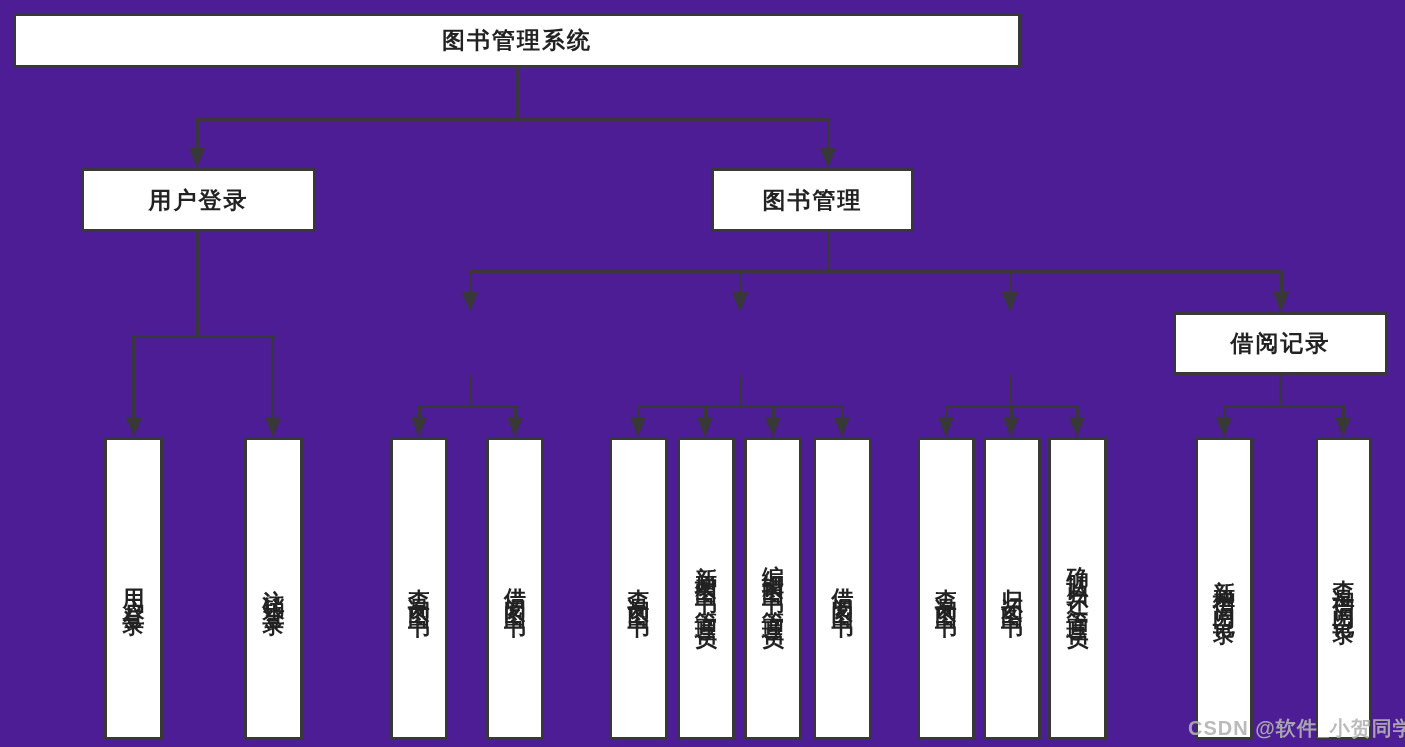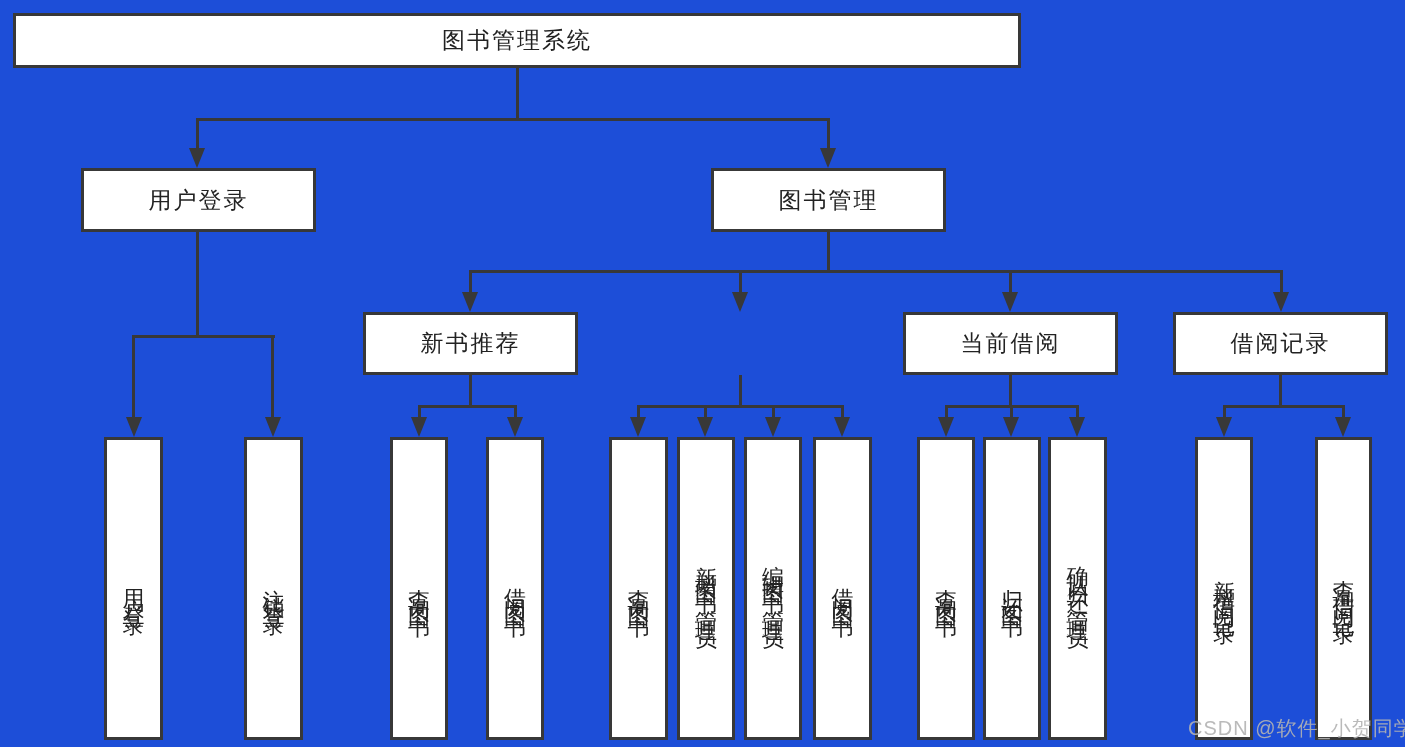--- a/index.html
+++ b/index.html
@@ -5,22 +5,23 @@
   html, body {
     margin: 0;
     padding: 0;
     background: #ffffff;
     font-family: "Liberation Sans", "DejaVu Sans", sans-serif;
   }
   .canvas {
     position: relative;
     width: 1405px;
     height: 747px;
-    background: #1d4ed8;
+    background: #4c1d95;
     overflow: hidden;
+    font-weight: bold;
   }
   .node {
     position: absolute;
     box-sizing: border-box;
     border: 3px solid #383838;
     background: #ffffff;
     display: flex;
     align-items: center;
     justify-content: center;
     color: #222222;
@@ -73,42 +74,40 @@
   <div class="node hnode" style="left:13px;top:13px;width:1008px;height:55px;">图书管理系统</div>
 
   <div class="vline" style="left:516px;top:68px;height:52px;"></div>
   <div class="hline" style="left:196px;top:118px;width:634px;"></div>
   <div class="vline" style="left:196px;top:118px;height:34px;"></div>
   <div class="ahead" style="left:189px;top:148px;"></div>
   <div class="vline" style="left:827px;top:118px;height:34px;"></div>
   <div class="ahead" style="left:820px;top:148px;"></div>
 
   <div class="node hnode" style="left:81px;top:168px;width:235px;height:64px;">用户登录</div>
-  <div class="node hnode" style="left:711px;top:168px;width:235px;height:64px;">图书管理</div>
+  <div class="node hnode" style="left:711px;top:168px;width:203px;height:64px;">图书管理</div>
 
   <div class="vline" style="left:196px;top:232px;height:105px;"></div>
   <div class="hline" style="left:132px;top:335px;width:143px;"></div>
   <div class="vline" style="left:132px;top:335px;height:88px;"></div>
   <div class="ahead" style="left:126px;top:417px;"></div>
   <div class="vline" style="left:271px;top:335px;height:88px;"></div>
   <div class="ahead" style="left:265px;top:417px;"></div>
 
   <div class="vline" style="left:827px;top:232px;height:40px;"></div>
   <div class="hline" style="left:469px;top:270px;width:814px;"></div>
   <div class="vline" style="left:469px;top:270px;height:28px;"></div>
   <div class="ahead" style="left:462px;top:292px;"></div>
   <div class="vline" style="left:739px;top:270px;height:28px;"></div>
   <div class="ahead" style="left:732px;top:292px;"></div>
   <div class="vline" style="left:1009px;top:270px;height:28px;"></div>
   <div class="ahead" style="left:1002px;top:292px;"></div>
   <div class="vline" style="left:1280px;top:270px;height:28px;"></div>
   <div class="ahead" style="left:1273px;top:292px;"></div>
 
-  <div class="node hnode" style="left:363px;top:312px;width:215px;height:63px;">新书推荐</div>
-  <div class="node hnode" style="left:903px;top:312px;width:215px;height:63px;">当前借阅</div>
   <div class="node hnode" style="left:1173px;top:312px;width:215px;height:63px;">借阅记录</div>
 
   <div class="vline" style="left:469px;top:375px;height:32px;"></div>
   <div class="hline" style="left:418px;top:405px;width:99px;"></div>
   <div class="vline" style="left:418px;top:405px;height:18px;"></div>
   <div class="ahead" style="left:411px;top:417px;"></div>
   <div class="vline" style="left:514px;top:405px;height:18px;"></div>
   <div class="ahead" style="left:507px;top:417px;"></div>
 
   <div class="vline" style="left:739px;top:375px;height:32px;"></div>

